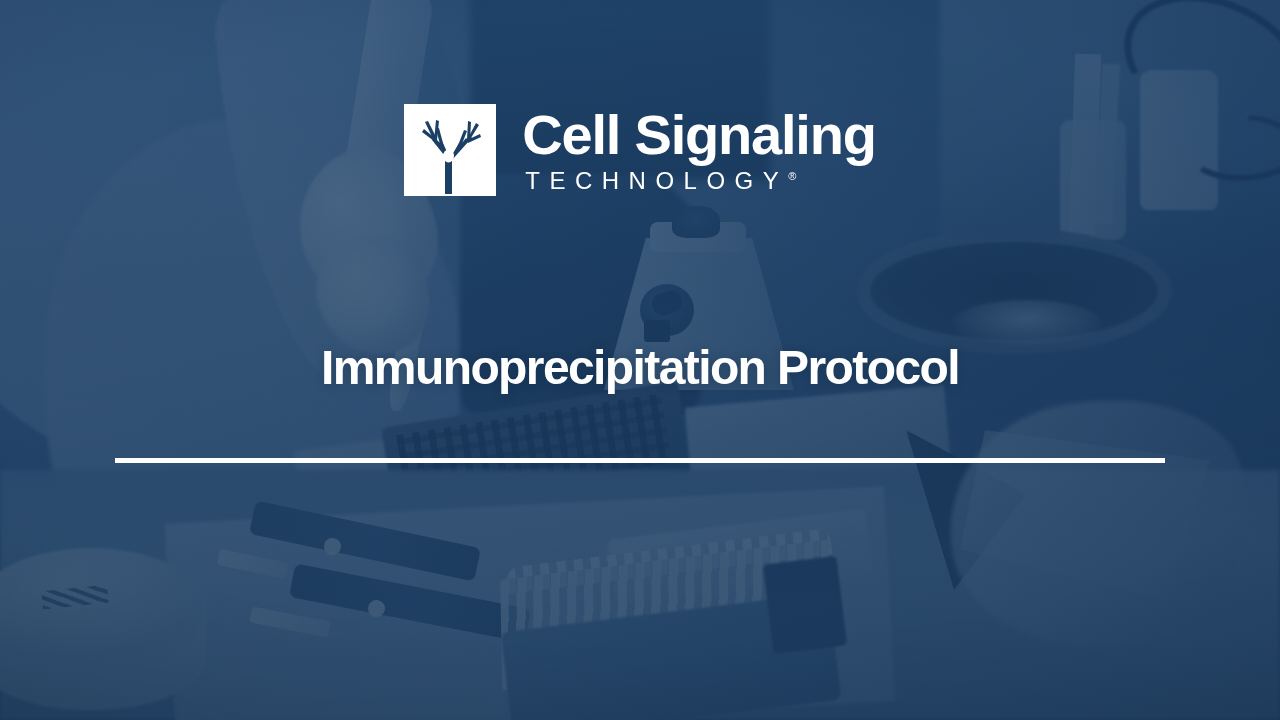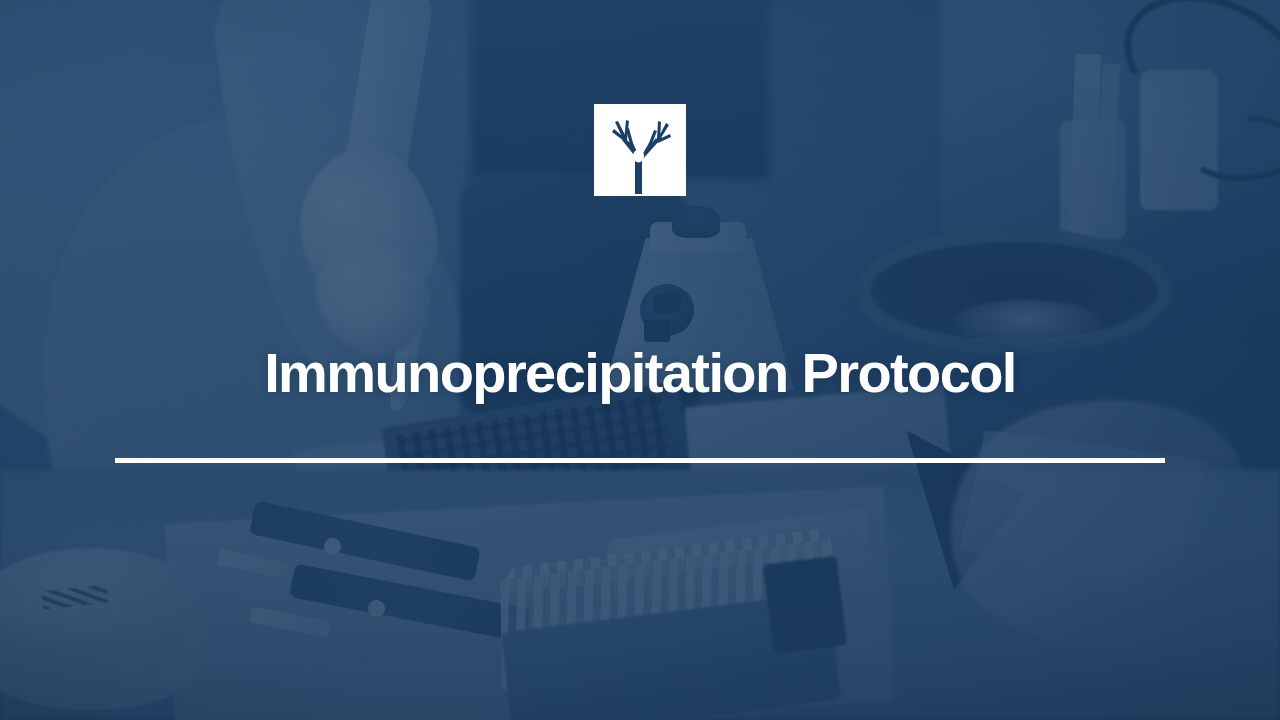--- a/index.html
+++ b/index.html
@@ -381,21 +381,21 @@
   .logo-sub{
     font-size:24px; font-weight:400; color:#ffffff;
     letter-spacing:9.5px; line-height:1.1; margin-top:5px; margin-left:3px;
     white-space:nowrap;
   }
   .logo-sub sup{ font-size:11px; letter-spacing:0; vertical-align:super; }
 
   .title{
     position:absolute; left:0; right:0; top:344px;
     text-align:center;
-    font-size:56px; font-weight:700; color:#ffffff;
+    font-size:48px; font-weight:700; color:#ffffff;
     letter-spacing:-1.6px; line-height:1.02;
     text-shadow:0 1px 10px rgba(10,28,50,.28);
   }
 
   .rule{
     position:absolute; left:115px; top:458px;
     width:1050px; height:5px; background:#ffffff;
   }
 
   .subtitle{
@@ -500,20 +500,24 @@
             <path d="M45 38 L58 26 L60 28 L47 40 Z"></path>
             <path d="M55 30 L64 13 L67 15 L57 31 Z"></path>
             <path d="M55 30 L68 24 L69 27 L56 33 Z"></path>
             <path d="M55 30 L56 11 L59 12 L58 30 Z"></path>
             <path d="M40 45 L47 33 L50 35 L42 47 Z"></path>
             <path d="M33 45 L27 33 L30 31 L36 44 Z"></path>
           </g>
           <ellipse cx="36.5" cy="46" rx="5.5" ry="6.5" fill="#ffffff"></ellipse>
         </svg>
       </div>
+      <div class="logo-words">
+        <div class="logo-name">Cell Signaling</div>
+        <div class="logo-sub"><span>TECHNOLOGY</span><sup>®</sup></div>
+      </div>
     </div>
 
     <div class="title">Immunoprecipitation Protocol</div>
 
     <div class="rule"></div>
 
 
   </div>
 </div>
 

